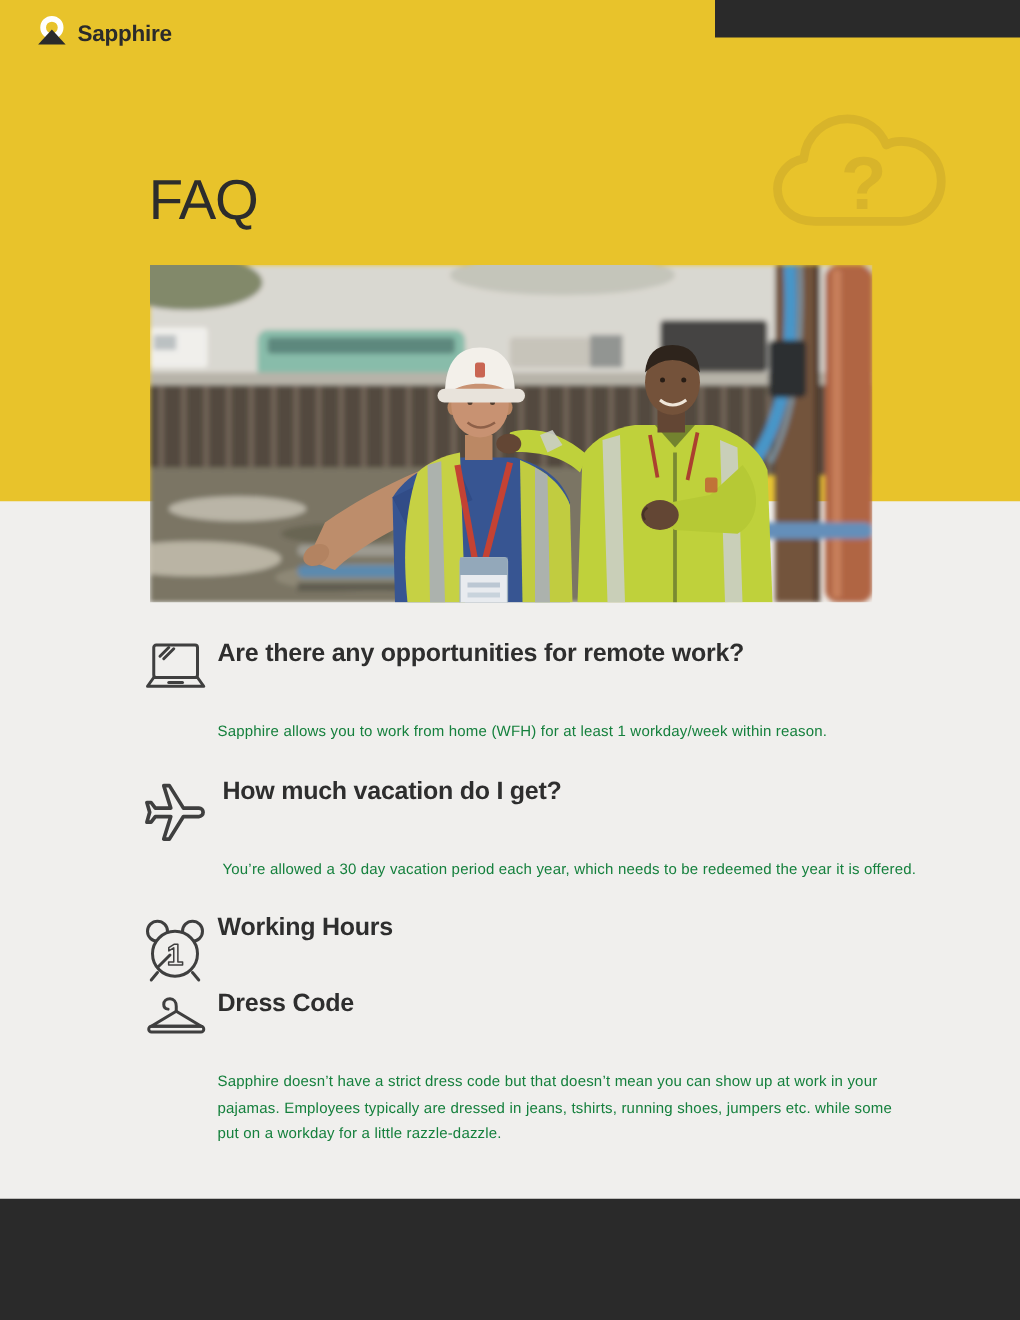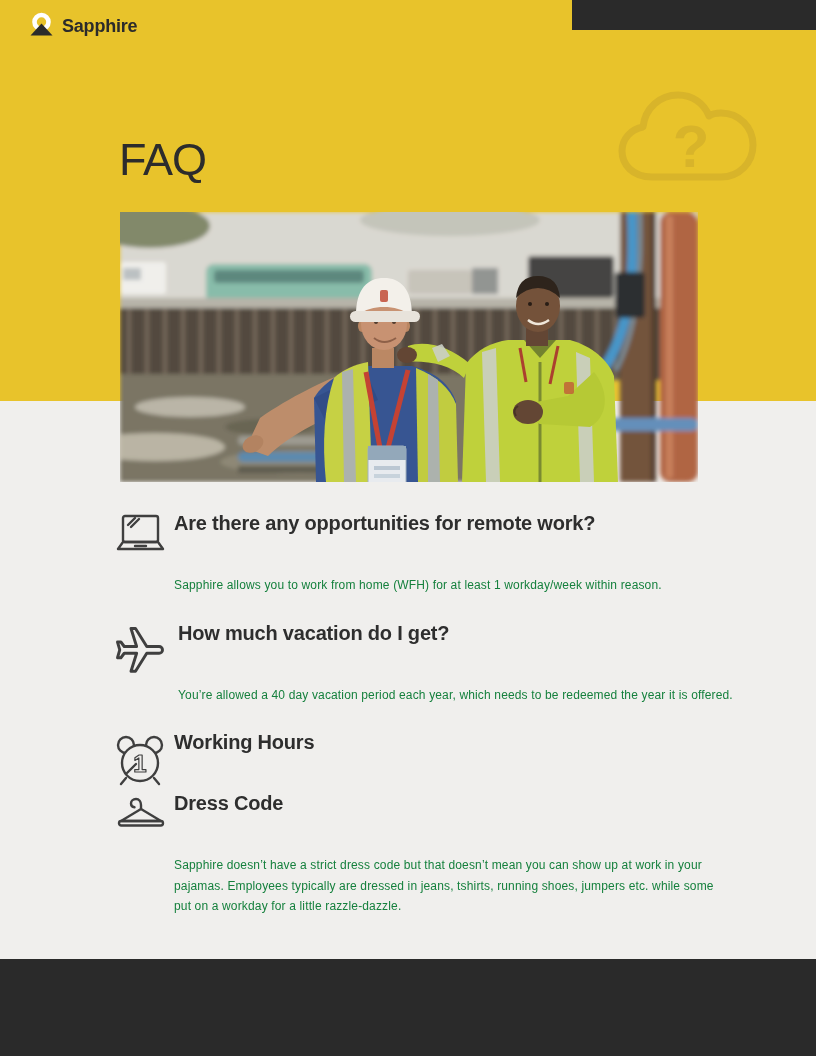--- a/index.html
+++ b/index.html
@@ -173,21 +173,21 @@
   </div>
 
   <div class="faq-item item-2">
     <div class="icon-box">
       <svg width="54" height="56" viewBox="0 0 24 24" style="stroke-width:1.3">
         <path transform="rotate(90 12 12)" d="M21,16 v-2 l-8,-5 V3.5 C13,2.67 12.33,2 11.5,2 S10,2.67 10,3.5 V9 l-8,5 v2 l8,-2.5 V19 l-2,1.5 V22 l3.5,-1 3.5,1 v-1.5 L13,19 v-5.5 L21,16 Z"></path>
       </svg>
     </div>
     <div class="faq-text">
       <div class="question">How much vacation do I get?</div>
-      <div class="answer">You’re allowed a 40 day vacation period each year, which needs to be redeemed the year it is offered.</div>
+      <div class="answer">You’re allowed a 30 day vacation period each year, which needs to be redeemed the year it is offered.</div>
     </div>
   </div>
 
   <div class="faq-item item-3">
     <div class="icon-box">
       <svg width="54" height="58" viewBox="0 0 54 58">
         <circle cx="13" cy="13" r="8"></circle>
         <circle cx="41" cy="13" r="8"></circle>
         <circle cx="27" cy="31" r="18" fill="#f0efed"></circle>
         <path d="M13,46 l-5,6"></path>

